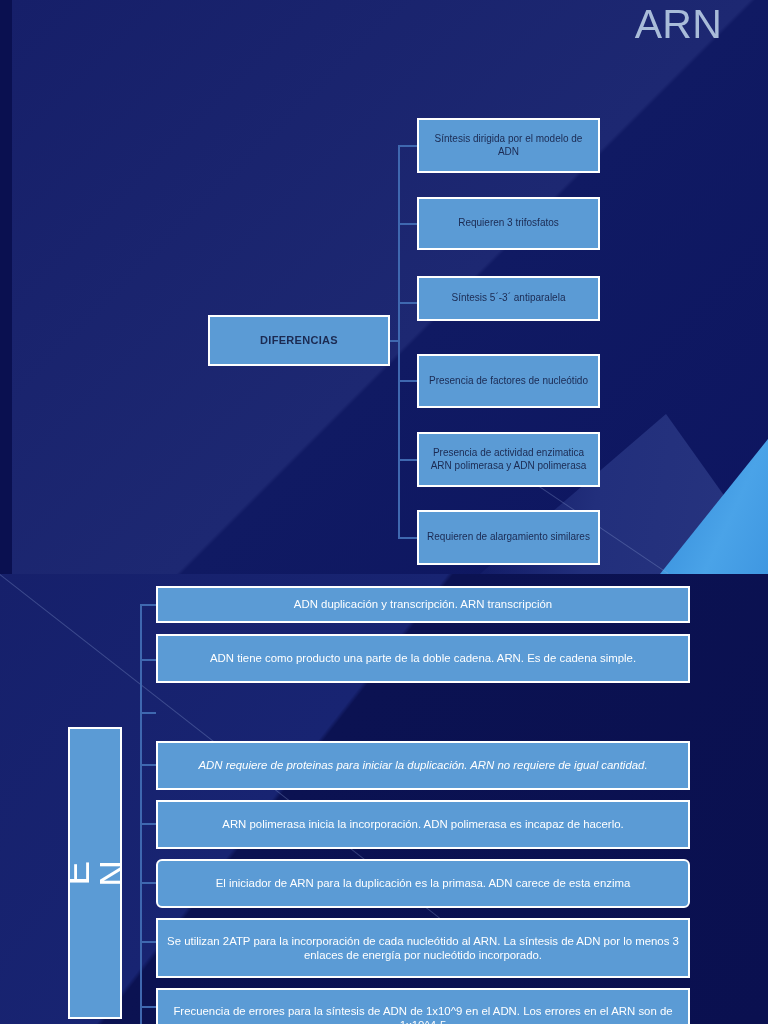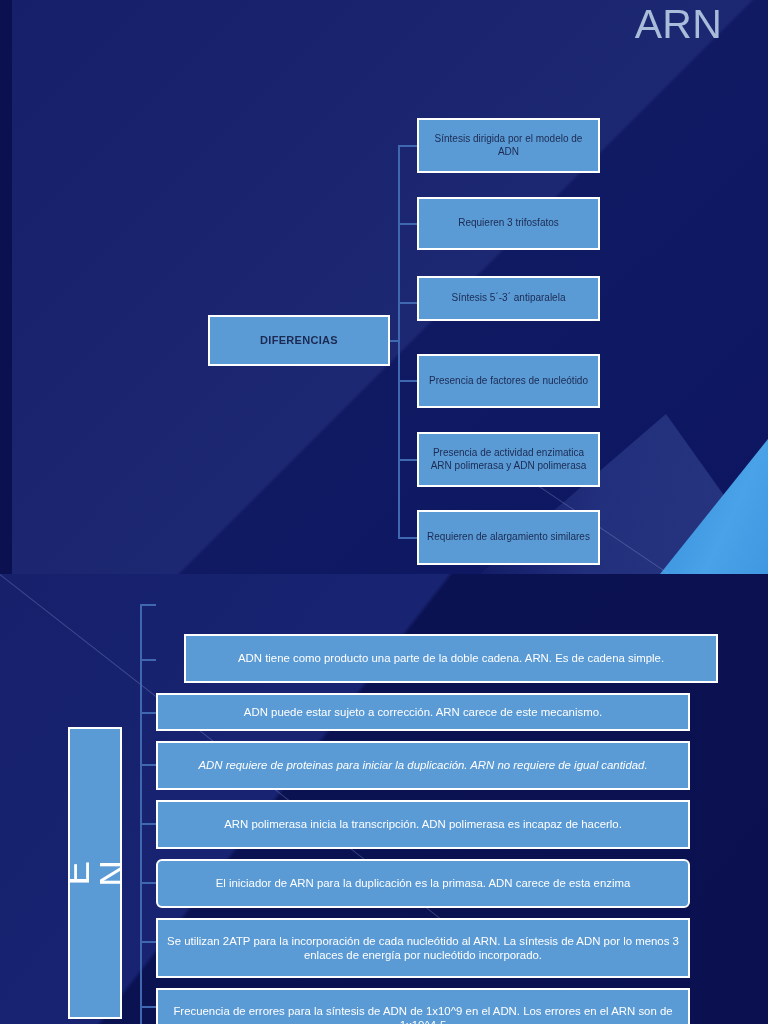--- a/index.html
+++ b/index.html
@@ -146,24 +146,24 @@
     <div class="dconn" style="left:140px; top:30px; width:1.5px; height:420px;"></div>
     <div class="dconn" style="left:140px; top:30px; width:16px; height:1.5px;"></div>
     <div class="dconn" style="left:140px; top:85px; width:16px; height:1.5px;"></div>
     <div class="dconn" style="left:140px; top:138px; width:16px; height:1.5px;"></div>
     <div class="dconn" style="left:140px; top:190px; width:16px; height:1.5px;"></div>
     <div class="dconn" style="left:140px; top:249px; width:16px; height:1.5px;"></div>
     <div class="dconn" style="left:140px; top:308px; width:16px; height:1.5px;"></div>
     <div class="dconn" style="left:140px; top:367px; width:16px; height:1.5px;"></div>
     <div class="dconn" style="left:140px; top:432px; width:16px; height:1.5px;"></div>
 
-    <div class="dnode" style="top:60px;  height:49px;margin-left:28px;">ADN tiene como producto una parte de la doble cadena. ARN. Es de cadena simple.</div>
-    <div class="dnode" style="top:119px; height:38px;">ADN puede estar sujeto a corrección. ARN carece de este mecanismo.</div>
+    <div class="dnode" style="top:12px;  height:37px;">ADN duplicación y transcripción. ARN transcripción</div>
+    <div class="dnode" style="top:60px;  height:49px;">ADN tiene como producto una parte de la doble cadena. ARN. Es de cadena simple.</div>
     <div class="dnode" style="top:167px; height:49px;font-style:italic;">ADN requiere de proteinas para iniciar la duplicación. ARN no requiere de igual cantidad.</div>
-    <div class="dnode" style="top:226px; height:49px;">ARN polimerasa inicia la transcripción. ADN polimerasa es incapaz de hacerlo.</div>
+    <div class="dnode" style="top:226px; height:49px;">ARN polimerasa inicia la incorporación. ADN polimerasa es incapaz de hacerlo.</div>
     <div class="dnode" style="top:285px; height:49px;border-radius:6px;">El iniciador de ARN para la duplicación es la primasa. ADN carece de esta enzima</div>
     <div class="dnode" style="top:344px; height:60px;">Se utilizan 2ATP para la incorporación de cada nucleótido al ARN. La síntesis de ADN por lo menos 3 enlaces de energía por nucleótido incorporado.</div>
     <div class="dnode" style="top:414px; height:60px;">Frecuencia de errores para la síntesis de ADN de 1x10^9 en el ADN. Los errores en el ARN son de 1x10^4-5</div>
   </div>
 
   <div class="dif-label">
     <div class="txt">DIFERENCIAS</div>
   </div>
 
 </div>

